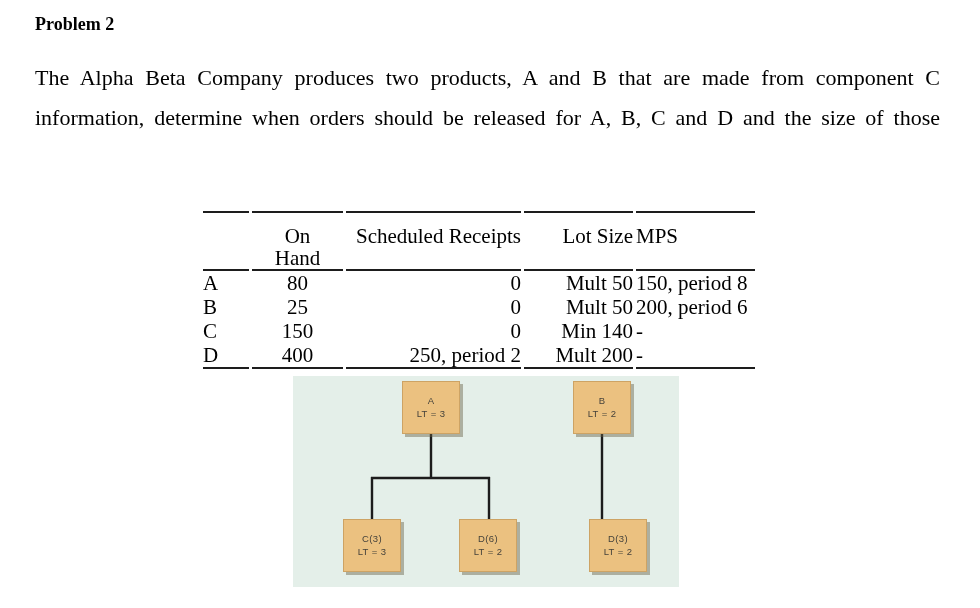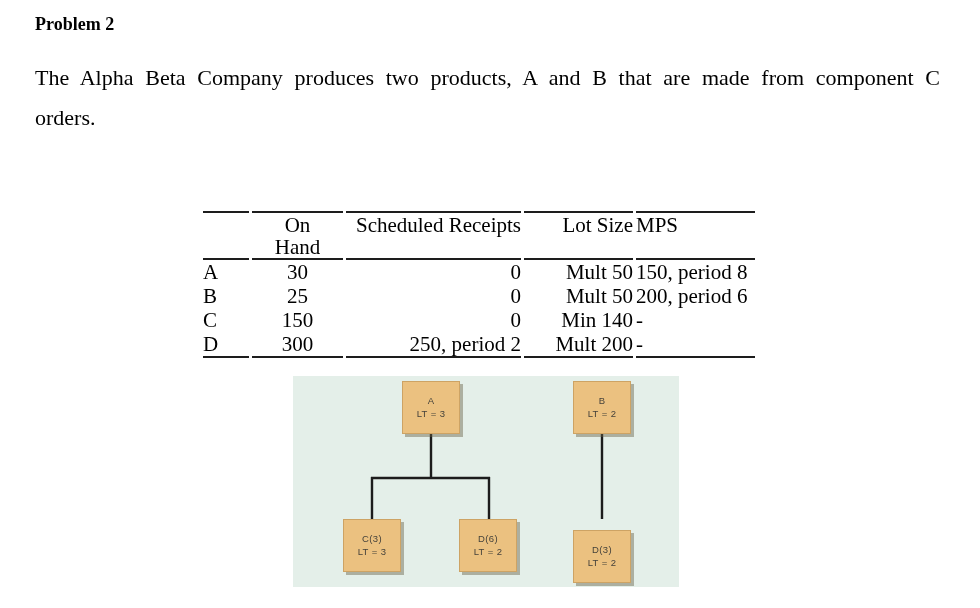--- a/index.html
+++ b/index.html
@@ -10,21 +10,21 @@
   .title{position:absolute;left:35px;top:10px;font-size:18px;font-weight:bold;line-height:28px;}
   .statement{position:absolute;left:35px;top:58px;width:905px;font-size:22px;}
   .statement .line{height:40px;line-height:40px;white-space:nowrap;
                    text-align:justify;text-align-last:justify;}
   .statement .line.last{text-align-last:left;}
 
   
   .tbl-wrap{position:absolute;left:200px;top:211px;}
   table.inv{border-collapse:separate;border-spacing:3px 0;table-layout:fixed;font-size:21px;}
   table.inv th,table.inv td{font-weight:normal;padding:0;margin:0;}
-  table.inv thead th{height:44px;vertical-align:top;padding-top:1px;line-height:22px;
+  table.inv thead th{height:44px;vertical-align:top;padding-top:12px;line-height:22px;
                      border-top:2px solid #1d1d1d;border-bottom:2px solid #1d1d1d;}
   table.inv tbody td,table.inv tbody th{height:24px;line-height:24px;}
   table.inv tbody tr:last-child td,table.inv tbody tr:last-child th{border-bottom:2px solid #1d1d1d;}
   .c-item{width:46px;text-align:left;padding-left:6px;}
   .c-onhand{width:91px;text-align:center;}
   .c-sr{width:175px;text-align:right;}
   .c-lot{width:109px;text-align:right;}
   .c-mps{width:119px;text-align:left;}
   th.hdr-onhand{white-space:pre-line;}
 
@@ -41,60 +41,60 @@
         font-family:"Liberation Sans",sans-serif;font-size:9.5px;line-height:12.5px;
         color:#45423a;letter-spacing:0.4px;text-align:center;}
 </style>
 </head>
 <body>
 
 <div class="title">Problem 2</div>
 
 <div class="statement">
   <div class="line">The Alpha Beta Company produces two products, A and B that are made from component C</div>
-  <div class="line last">orders.</div>
+  <div class="line">information, determine when orders should be released for A, B, C and D and the size of those</div>
 </div>
 
 <div class="tbl-wrap">
   <table class="inv">
     <thead>
       <tr>
         <th class="c-item"></th>
         <th class="c-onhand hdr-onhand">On
 Hand</th>
         <th class="c-sr">Scheduled Receipts</th>
         <th class="c-lot">Lot Size</th>
         <th class="c-mps">MPS</th>
       </tr>
     </thead>
     <tbody>
       <tr>
         <th class="c-item">A</th>
-        <td class="c-onhand">30</td>
+        <td class="c-onhand">80</td>
         <td class="c-sr">0</td>
         <td class="c-lot">Mult 50</td>
         <td class="c-mps">150, period 8</td>
       </tr>
       <tr>
         <th class="c-item">B</th>
         <td class="c-onhand">25</td>
         <td class="c-sr">0</td>
         <td class="c-lot">Mult 50</td>
         <td class="c-mps">200, period 6</td>
       </tr>
       <tr>
         <th class="c-item">C</th>
         <td class="c-onhand">150</td>
         <td class="c-sr">0</td>
         <td class="c-lot">Min 140</td>
         <td class="c-mps">-</td>
       </tr>
       <tr>
         <th class="c-item">D</th>
-        <td class="c-onhand">300</td>
+        <td class="c-onhand">400</td>
         <td class="c-sr">250, period 2</td>
         <td class="c-lot">Mult 200</td>
         <td class="c-mps">-</td>
       </tr>
     </tbody>
   </table>
 </div>
 
 <div class="panel">
   <svg class="connectors" width="386" height="211" viewBox="0 0 386 211">
@@ -110,17 +110,17 @@
     <div>LT = 2</div>
   </div>
   <div class="node" style="left:50px;top:143px;">
     <div>C(3)</div>
     <div>LT = 3</div>
   </div>
   <div class="node" style="left:166px;top:143px;">
     <div>D(6)</div>
     <div>LT = 2</div>
   </div>
-  <div class="node" style="left:280px;top:143px;margin-top:11px;">
+  <div class="node" style="left:296px;top:143px;">
     <div>D(3)</div>
     <div>LT = 2</div>
   </div>
 </div>
 
 </body></html>

